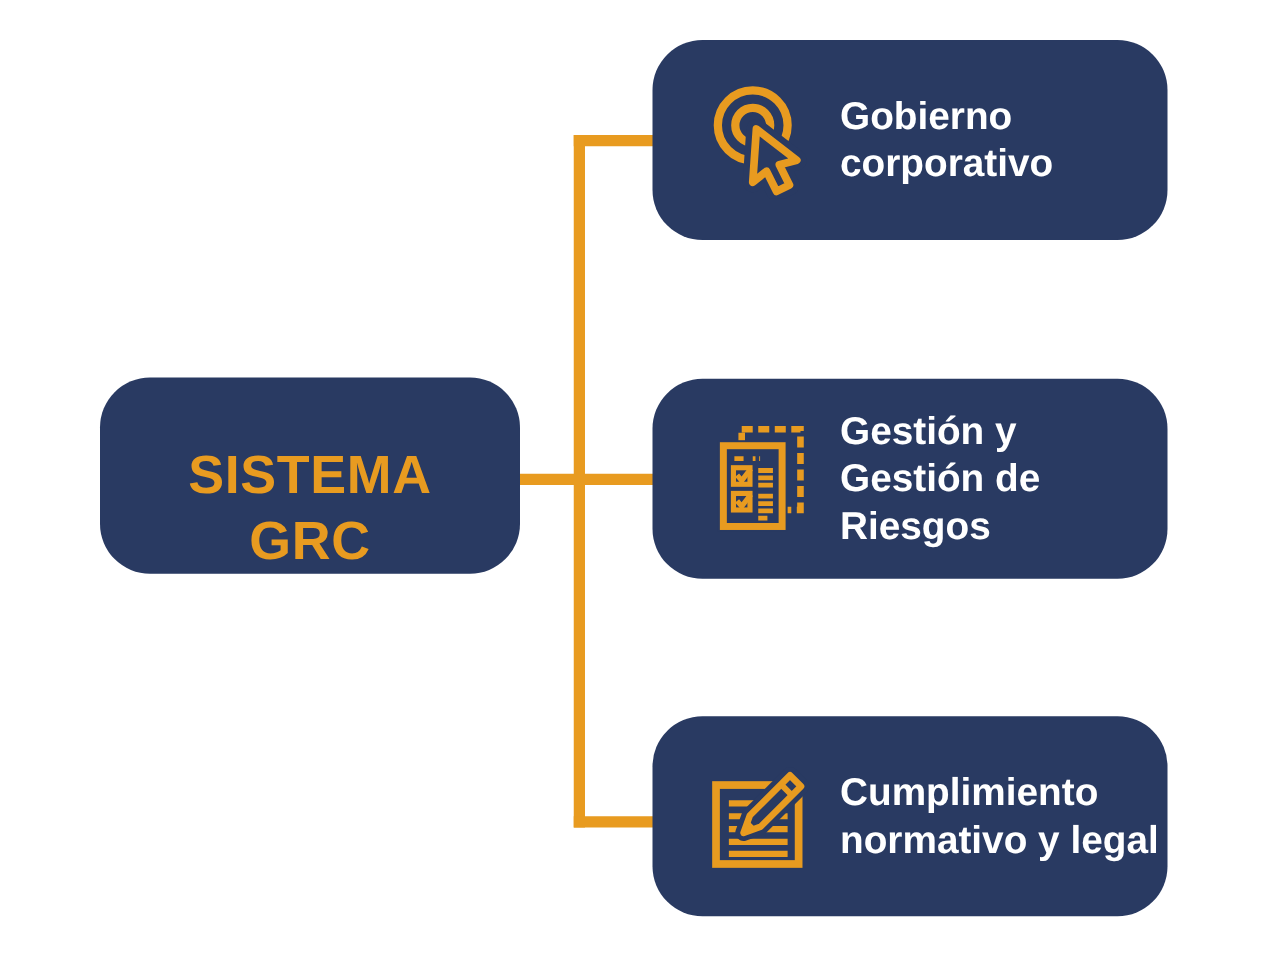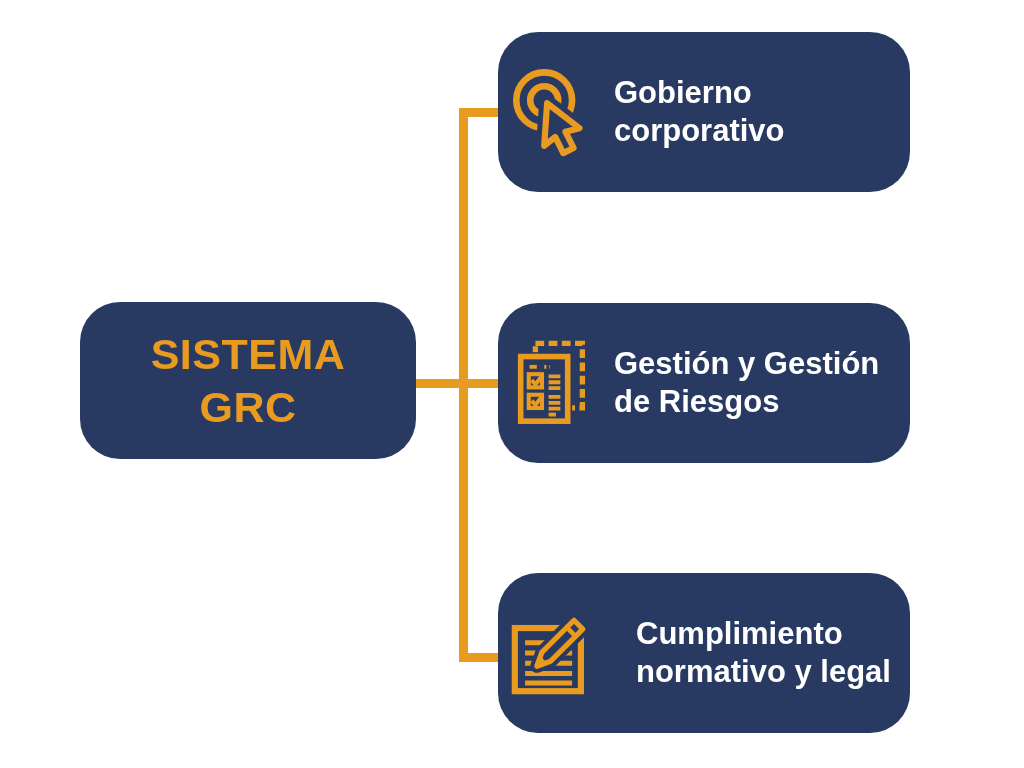--- a/index.html
+++ b/index.html
@@ -24,47 +24,47 @@
   .line-middle     { left: 412px; top: 379px; width: 117px; height: 9px; }
   .line-bottom     { left: 459px; top: 653px; width: 70px; height: 9px; }
   
   .main-node {
     position: absolute;
     left: 80px; top: 302px;
     width: 336px; height: 157px;
     background: #293A62;
     border-radius: 40px;
     display: flex;
-    align-items: center;
+    align-items: flex-end;
     justify-content: center;
     text-align: center;
   }
   .main-node .main-label {
     color: #E89B20;
     font-size: 43px;
     font-weight: 700;
     line-height: 1.22;
     max-width: 250px;
     letter-spacing: 0.5px;
   }
   
   .node {
     position: absolute;
-    left: 498px;
+    left: 522px;
     width: 412px; height: 160px;
     background: #293A62;
     border-radius: 40px;
     display: flex;
     align-items: center;
-    padding-left: 6px;
+    padding-left: 40px;
     box-sizing: border-box;
   }
   .node-1 { top: 32px; }
   .node-2 { top: 303px; }
-  .node-3 { top: 573px; gap: 22px; }
+  .node-3 { top: 573px; }
   .node .icon-wrap {
     width: 98px;
     height: 98px;
     flex: 0 0 98px;
     margin-right: 12px;
     display: flex;
     align-items: center;
     justify-content: center;
   }
   .node .icon-wrap svg { width: 94px; height: 94px; }

